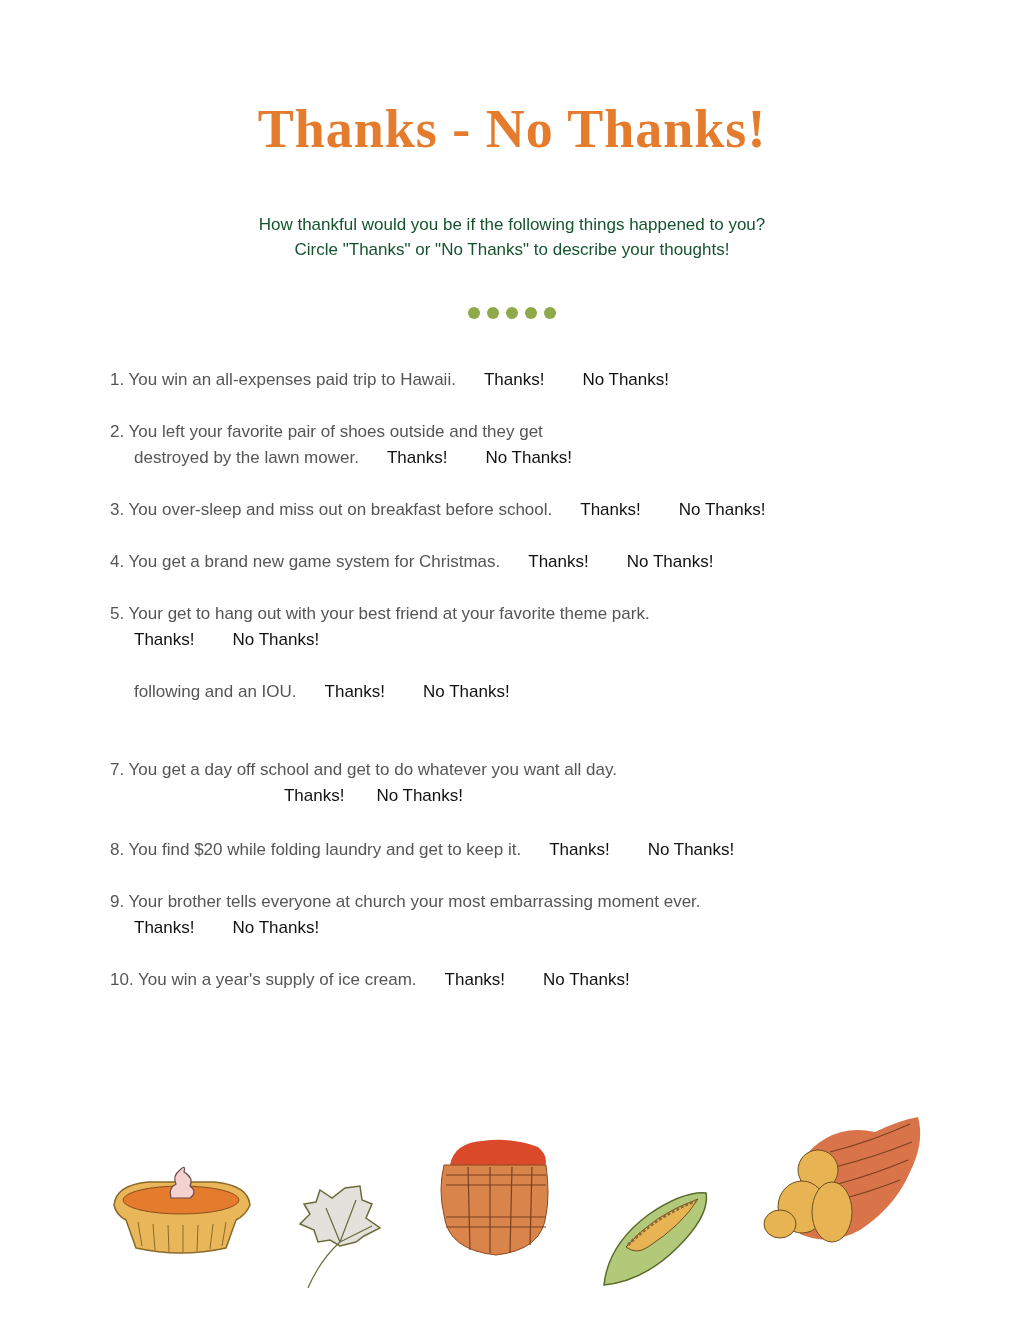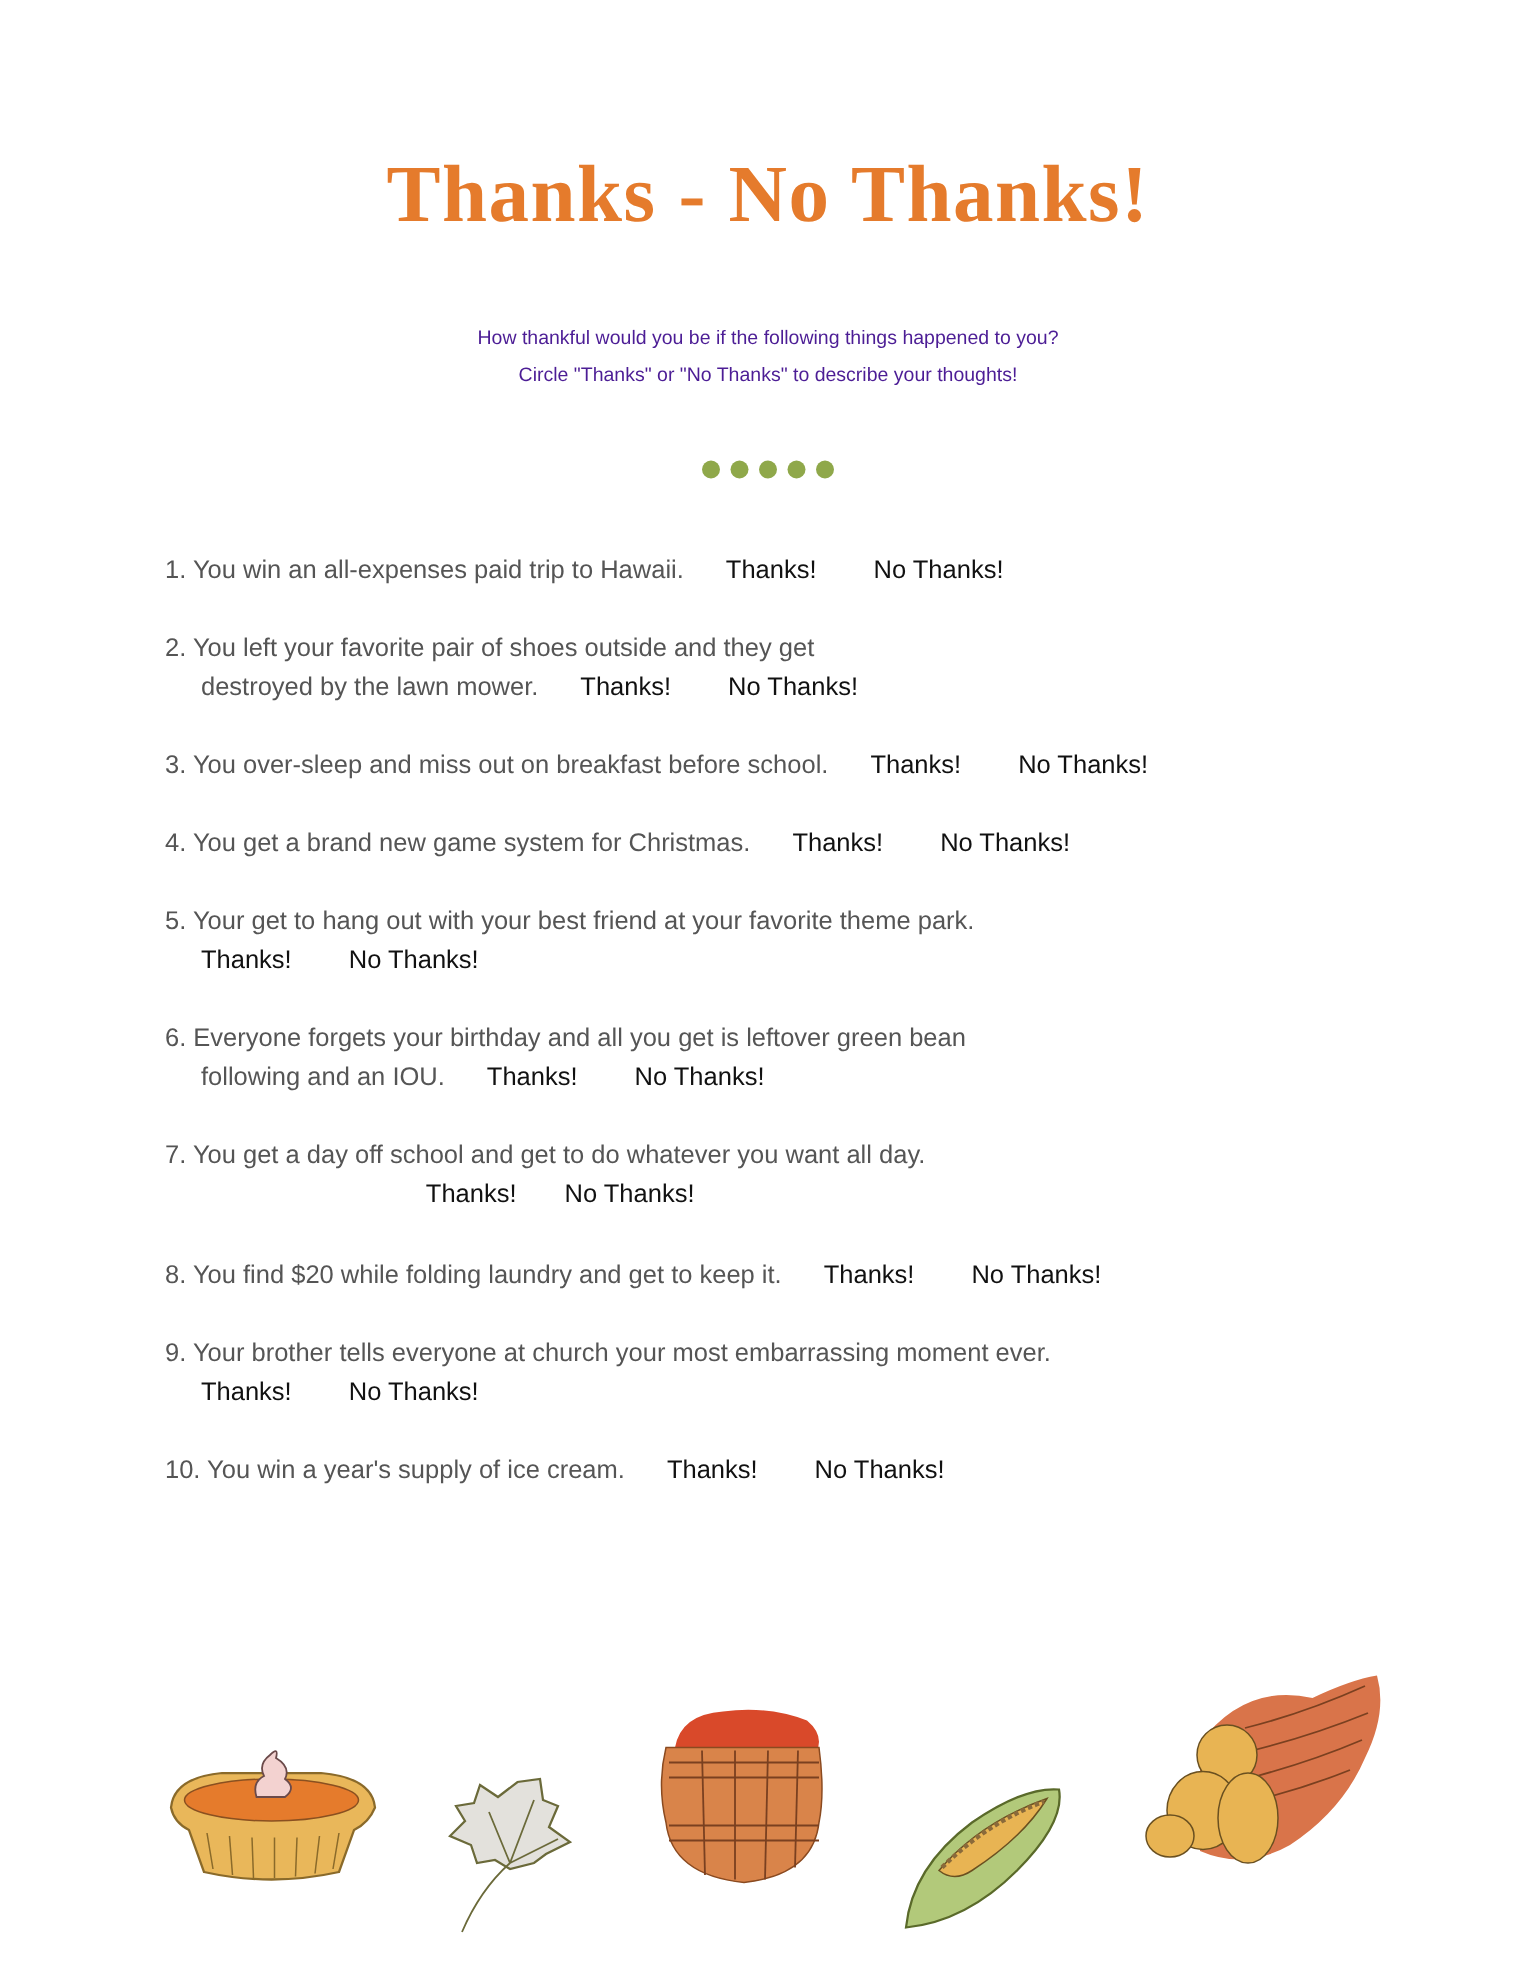--- a/index.html
+++ b/index.html
@@ -4,21 +4,21 @@
 <style>
   html, body { margin: 0; padding: 0; background: #ffffff; }
   body { width: 1024px; height: 1325px; position: relative; overflow: hidden; font-family: "Liberation Sans", sans-serif; }
   .title {
     position: absolute; left: 0; top: 98px; width: 100%; text-align: center;
     font-family: Liberation Serif, serif;
     font-size: 54px; font-weight: bold; color: #e57b2c; letter-spacing: 1px;
   }
   .subtitle {
     position: absolute; left: 0; top: 212px; width: 100%; text-align: center;
-    font-size: 13px; line-height: 25px; color: #4c1d95;
+    font-size: 17px; line-height: 25px; color: #14532d;
   }
   .dots { position: absolute; left: 0; top: 307px; width: 100%; display: flex; justify-content: center; gap: 7px; }
   .dot { width: 12px; height: 12px; border-radius: 50%; background: #8fa84a; }
   .item {
     position: absolute; left: 110px; font-size: 17px; line-height: 26px; color: #555;
     font-weight: 300;
   }
   .item .q { color: #555; }
   .item .opt { color: #111; margin-left: 28px; }
   .item .opt2 { color: #111; margin-left: 38px; }
@@ -60,21 +60,20 @@
 <div class="item" style="top:549px;">
   <span class="q">4. You get a brand new game system for Christmas.</span><span class="opt">Thanks!</span><span class="opt2">No Thanks!</span>
 </div>
 
 <div class="item" style="top:601px;">
   <span class="q">5. Your get to hang out with your best friend at your favorite theme park.</span>
   <span class="cont"><span class="opt">Thanks!</span><span class="opt2">No Thanks!</span></span>
 </div>
 
 <div class="item" style="top:679px;">
-  <span class="q">6. Everyone forgets your birthday and all you get is leftover green bean</span>
   <span class="cont"><span class="q">following and an IOU.</span><span class="opt">Thanks!</span><span class="opt2">No Thanks!</span></span>
 </div>
 
 <div class="item" style="top:757px;text-align:center;">
   <span class="q">7. You get a day off school and get to do whatever you want all day.</span>
   <span class="cont" style="padding-left:20px;"><span class="opt">Thanks!</span><span class="opt2" style="margin-left:32px;">No Thanks!</span></span>
 </div>
 
 <div class="item" style="top:837px;">
   <span class="q">8. You find $20 while folding laundry and get to keep it.</span><span class="opt">Thanks!</span><span class="opt2">No Thanks!</span>

